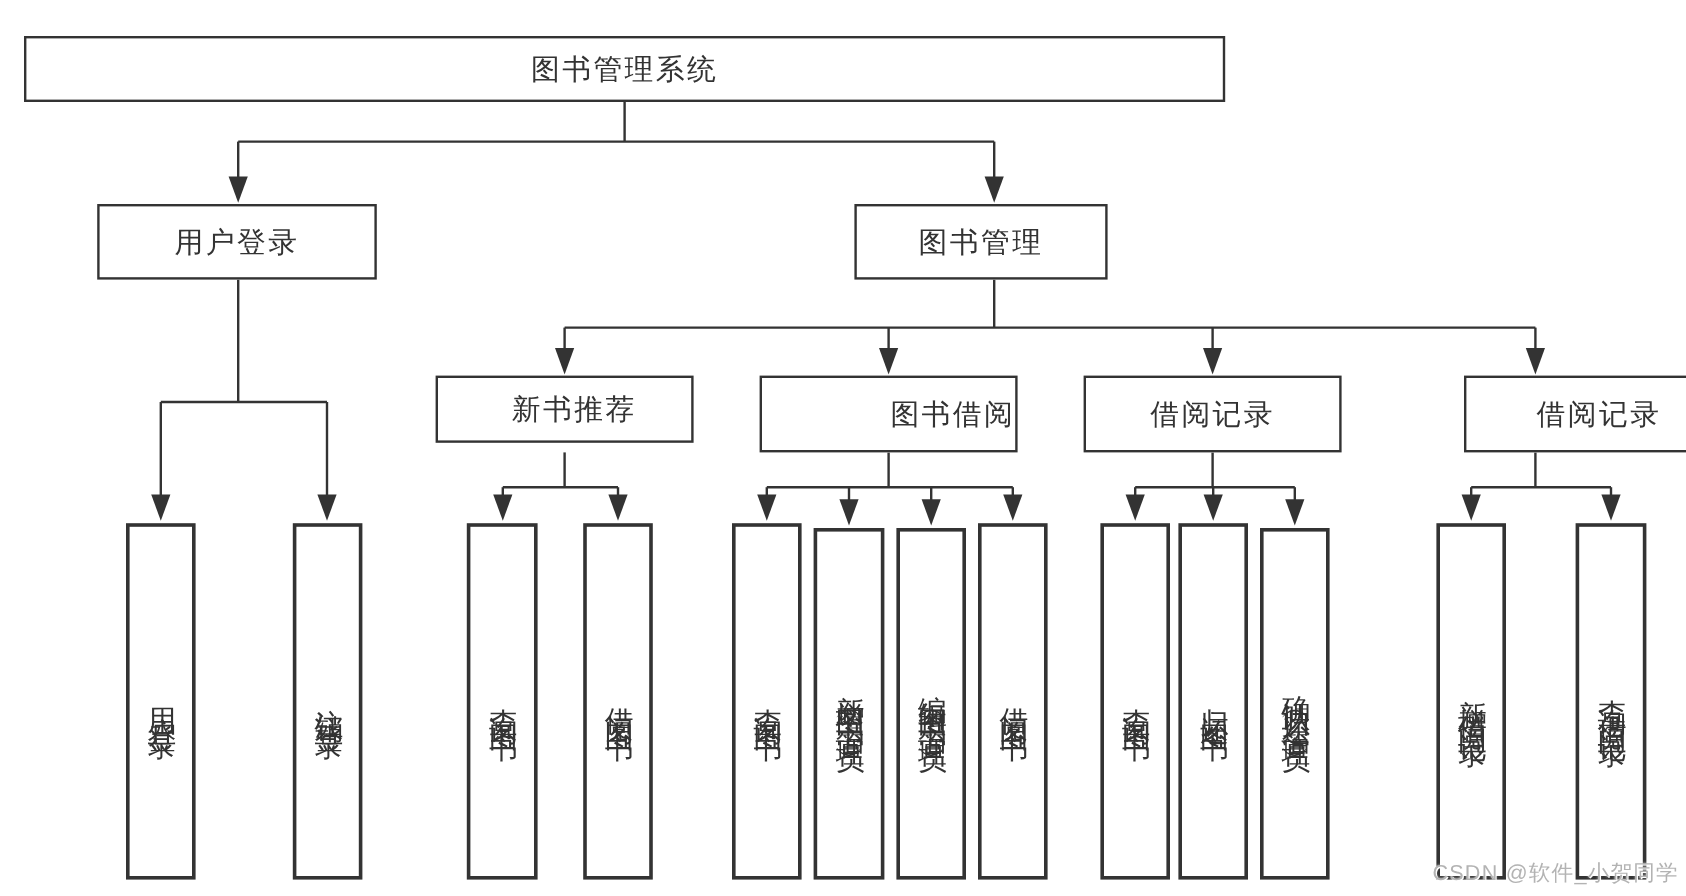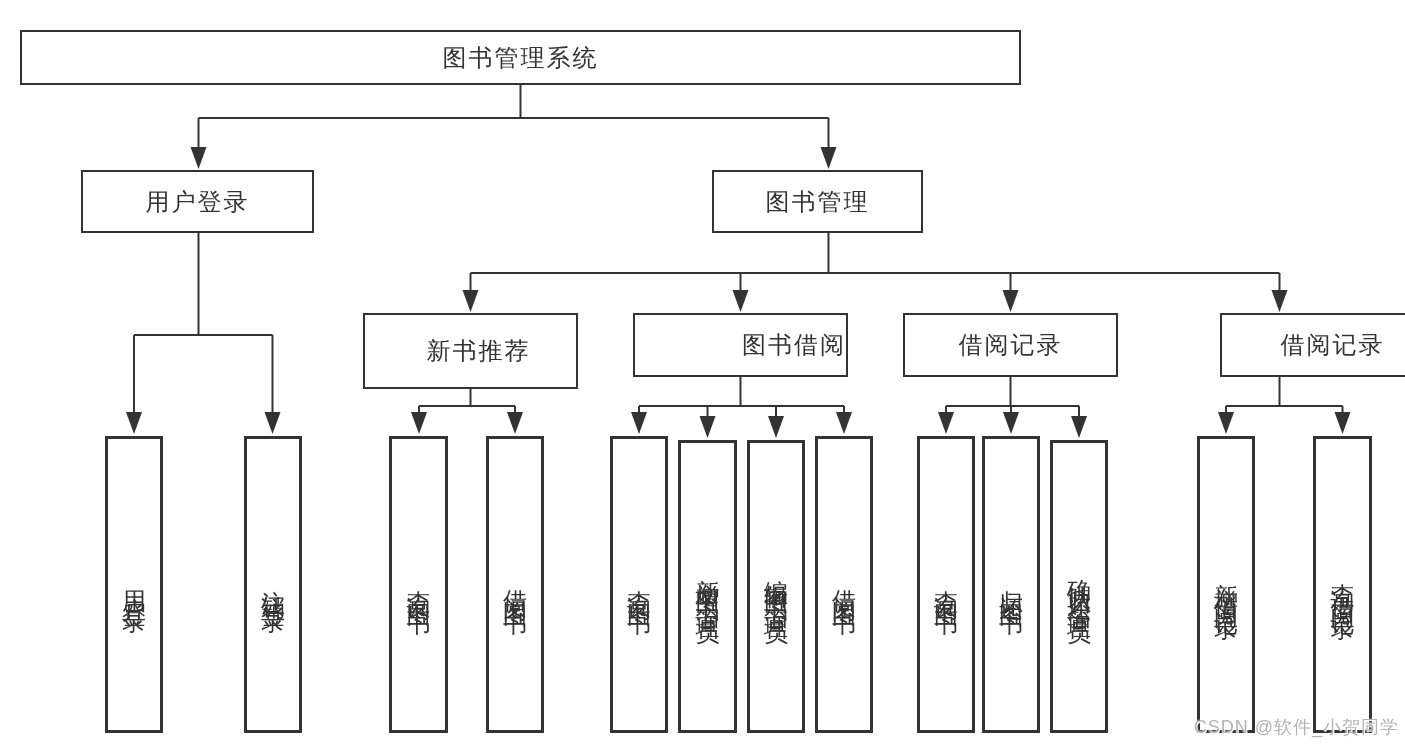--- a/index.html
+++ b/index.html
@@ -141,21 +141,21 @@
     <span>图书管理系统</span>
   </div>
 
   <div class="node" style="left:81px; top:170px; width:233px; height:63px;">
     <span>用户登录</span>
   </div>
   <div class="node" style="left:712px; top:170px; width:211px; height:63px;">
     <span>图书管理</span>
   </div>
 
-  <div class="node" style="left:363px; top:313px; width:215px; height:76px;padding-left:16px;">
+  <div class="node" style="left:363px; top:313px; width:215px; height:56px;padding-left:16px;">
     <span>新书推荐</span>
   </div>
   <div class="node" style="left:633px; top:313px; width:215px; height:64px;justify-content:flex-end;">
     <span>图书借阅</span>
   </div>
   <div class="node" style="left:903px; top:313px; width:215px; height:64px;">
     <span>借阅记录</span>
   </div>
   <div class="node" style="left:1220px; top:313px; width:201px; height:64px;padding-left:24px;">
     <span>借阅记录</span>

